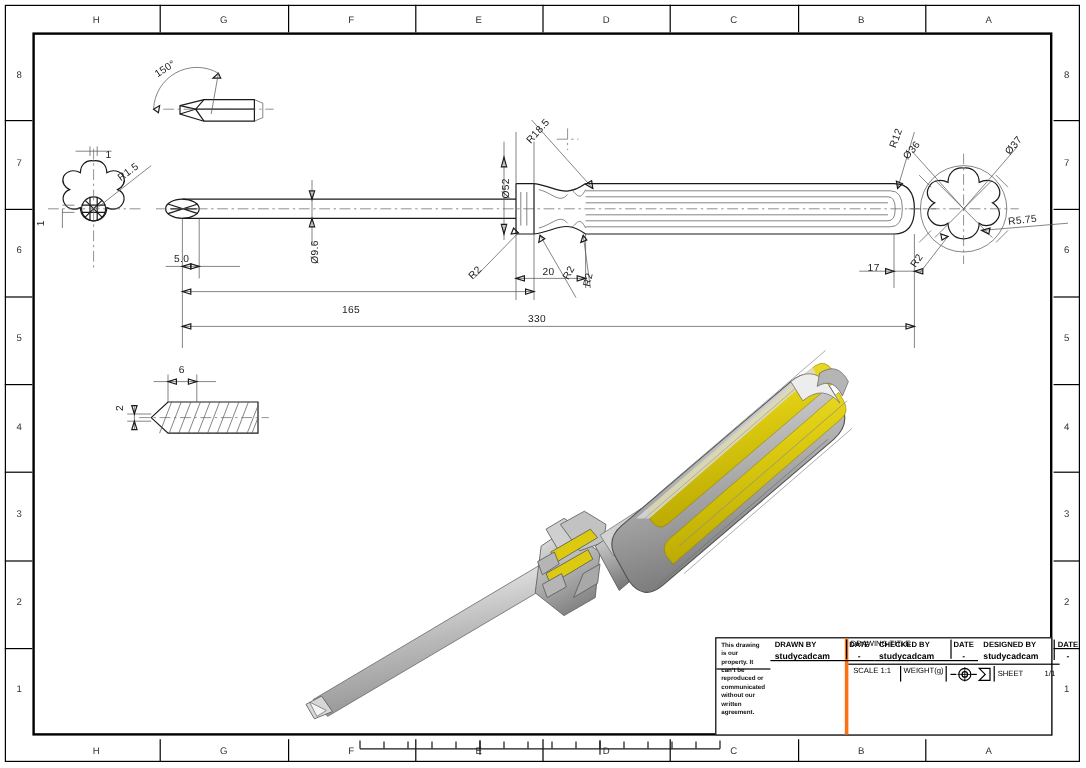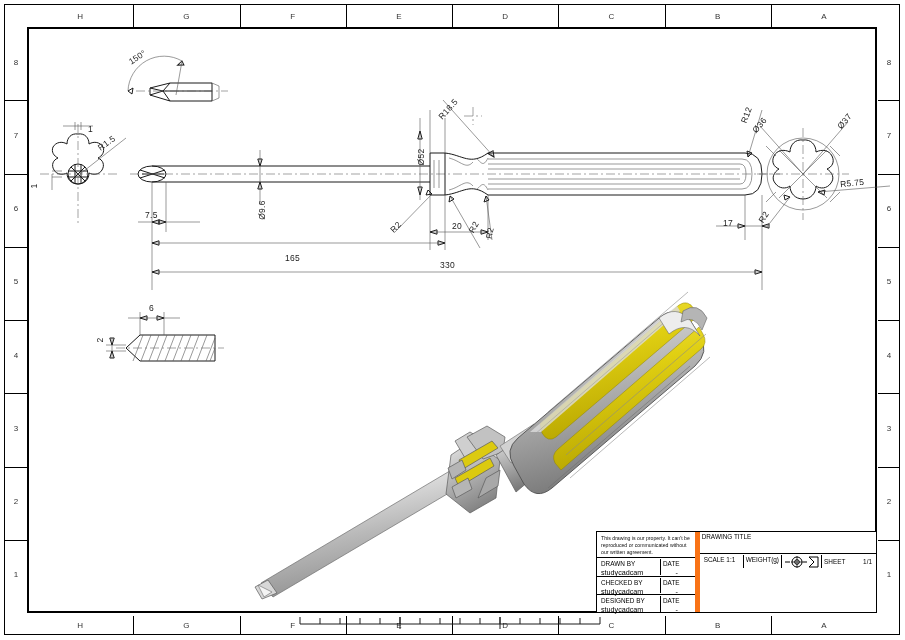--- a/index.html
+++ b/index.html
@@ -23,22 +23,22 @@
   svg{position:absolute;overflow:visible;}
   .s-stroke{stroke:#1a1a1a;fill:none;stroke-width:1;}
   .s-thin{stroke:#555;fill:none;stroke-width:.6;}
   .s-cl{stroke:#666;fill:none;stroke-width:.6;
         stroke-dasharray:9 3 2 3;}
 
   
   #title-block{position:absolute;left:596px;top:531px;width:281px;height:82px;
       border:1px solid #000;box-sizing:border-box;background:#fff;
       display:flex;flex-direction:row;font-size:7px;}
-  #tb-left{width:110px;display:flex;flex-direction:column;
-      border-right:5px solid #f97316;box-sizing:border-box;}
+  #tb-left{width:110px;display:flex;flex-direction:row;
+      border-right:3px solid #f97316;box-sizing:border-box;font-weight:bold;}
   #tb-right{flex:1;display:flex;flex-direction:column;}
   .tb-cell{border-bottom:1px solid #000;box-sizing:border-box;
       padding:1px 2px;position:relative;}
   .tb-cell:last-child{border-bottom:none;}
   #disclaimer{height:26px;font-size:5.2px;line-height:1.35;color:#111;
       padding:3px 4px;}
   .tb-row2{height:18.6px;display:flex;}
   .tb-row2 .c1{width:62px;border-right:1px solid #000;box-sizing:border-box;
       padding:1px 2px;}
   .tb-row2 .c2{flex:1;padding:1px 2px;}
@@ -360,21 +360,21 @@
       <path d="M683,311 Q698,301 707,318 L702,330 Q694,314 681,322 Z" fill="#b5b5b5" stroke="#636363" stroke-width="0.6"></path>
     </g>
   </svg>
 
   <div class="dim" style="left:128px;top:52px;transform:rotate(-33deg);">150°</div>
 
   <div class="dim" style="left:88px;top:124px;">1</div>
   <div class="dim" style="left:31px;top:181px;transform:rotate(-90deg);">1</div>
   <div class="dim" style="left:97px;top:138px;transform:rotate(-36deg);">R1.5</div>
 
-  <div class="dim" style="left:145px;top:210px;">7.5</div>
+  <div class="dim" style="left:145px;top:210px;">5.0</div>
   <div class="dim" style="left:252px;top:205px;transform:rotate(-90deg);">Ø9.6</div>
   <div class="dim" style="left:285px;top:231px;margin-top:22px;">165</div>
   <div class="dim" style="left:440px;top:260px;">330</div>
   <div class="dim" style="left:413px;top:152px;transform:rotate(-90deg);">Ø52</div>
   <div class="dim" style="left:452px;top:221px;">20</div>
   <div class="dim" style="left:436px;top:104px;transform:rotate(-48deg);">R18.5</div>
   <div class="dim" style="left:390px;top:222px;transform:rotate(-45deg);">R2</div>
   <div class="dim" style="left:468px;top:222px;transform:rotate(-61deg);">R2</div>
   <div class="dim" style="left:484px;top:228px;transform:rotate(-78deg);">R2</div>
   <div class="dim" style="left:723px;top:218px;">17</div>

